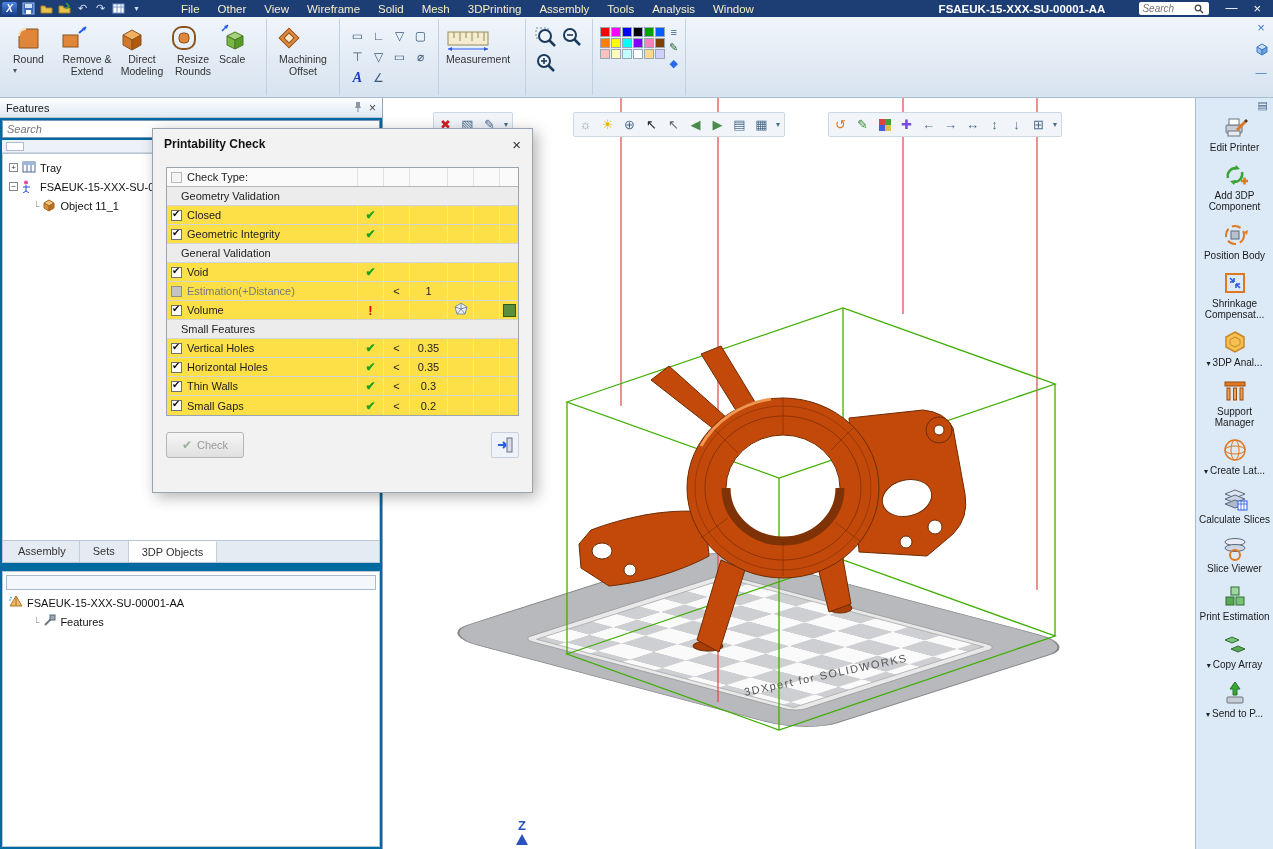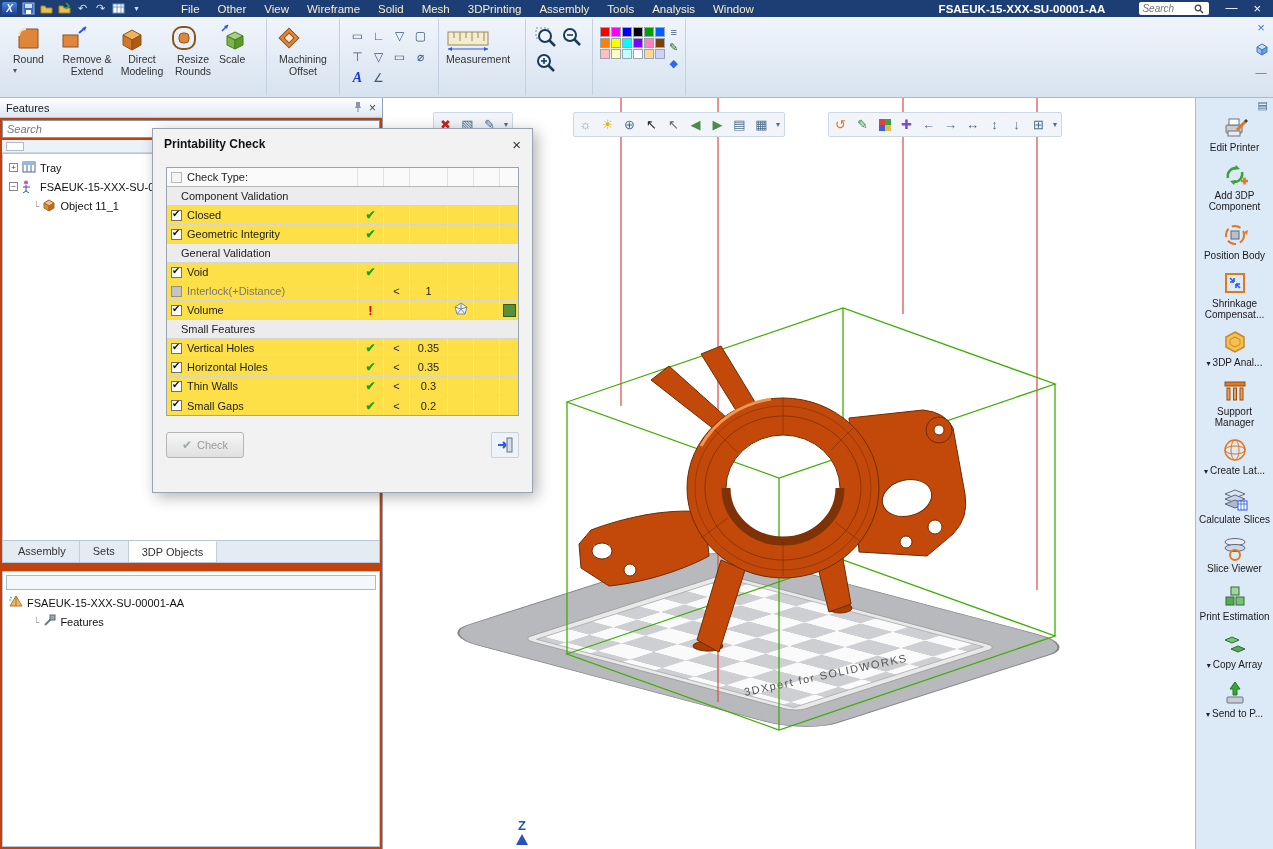--- a/index.html
+++ b/index.html
@@ -35,21 +35,21 @@
   .swgrid{display:grid;grid-template-columns:repeat(6,10px);grid-auto-rows:10px;gap:1px;margin-top:6px}
   .sw{width:10px;height:10px;border:1px solid #9aa6b4}
   .palicons{display:flex;flex-direction:column;gap:3px;margin-top:5px;font-size:11px;color:#3a5a7a;align-items:center}
   .ribbon-ctrl{position:absolute;right:4px;top:3px;display:flex;flex-direction:column;gap:8px;align-items:center;width:16px}
   .ribbon-ctrl span{font-size:11px;color:#3a7ac8}
 
   
   .main{position:absolute;top:98px;left:0;width:1273px;height:751px;display:flex}
 
   
-  .leftpanel{width:383px;background:#c2410c;border-right:1px solid #90a5bb;display:flex;flex-direction:column}
+  .leftpanel{width:383px;background:#0369a1;border-right:1px solid #90a5bb;display:flex;flex-direction:column}
   .lp-head{height:20px;background:linear-gradient(#fdfeff,#dfe9f4);border-bottom:1px solid #b8c6d6;display:flex;align-items:center;padding:0 6px;gap:6px;color:#1a1a1a}
   .lp-head .sp{flex:1}
   .lp-search{margin:2px 2px 0;border:1px solid #7a99b8;background:#fff;height:18px;display:flex;align-items:center;padding:0 4px}
   .lp-search input{border:0;outline:0;width:100%;font:italic 11px "Liberation Sans",sans-serif;color:#777}
   .lp-strip{height:13px;margin:2px 2px 0;border-bottom:1px solid #cdd7e2;background:#edf2f8;display:flex;align-items:center}
   .lp-strip .notch{width:18px;height:9px;background:#fff;border:1px solid #aebccb;margin-left:4px}
   .lp-tree{background:#fff;border:1px solid #b8c6d6;margin:0 2px;height:388px;padding-top:4px;overflow:hidden}
   .trow{display:flex;align-items:center;height:19px;padding-left:6px;gap:4px;color:#111;white-space:nowrap}
   .trow.child{padding-left:30px}
   .expbox{width:9px;height:9px;border:1px solid #888;background:#fff;font-size:8px;line-height:7px;text-align:center;color:#333;flex:0 0 auto}
@@ -628,21 +628,21 @@
           </div>
         <div class="cc"></div>
           <div class="cc"></div>
           <div class="cc"></div>
           <div class="cc"></div>
           <div class="cc"></div>
           <div class="cc"></div>
       </div>
 
       <div class="pc-row sec">
-        <div class="secspan">Component Validation</div>
+        <div class="secspan">Geometry Validation</div>
       </div>
 
       <div class="pc-row">
         <div class="lbl">
             <span class="cb checked"></span>
             <span>Closed</span>
           </div>
         <div class="cc">
             <span class="st-ok"></span>
           </div>
@@ -683,21 +683,21 @@
         <div class="cc"></div>
           <div class="cc"></div>
           <div class="cc"></div>
           <div class="cc"></div>
           <div class="cc"></div>
       </div>
 
       <div class="pc-row">
         <div class="lbl">
             <span class="cb disabled"></span>
-            <span style="color:#777">Interlock(+Distance)</span>
+            <span style="color:#777">Estimation(+Distance)</span>
           </div>
         <div class="cc"></div>
         <div class="cc">
             <span>&lt;</span>
           </div>
         <div class="cc">
             <span>1</span>
           </div>
         <div class="cc"></div>
           <div class="cc"></div>

